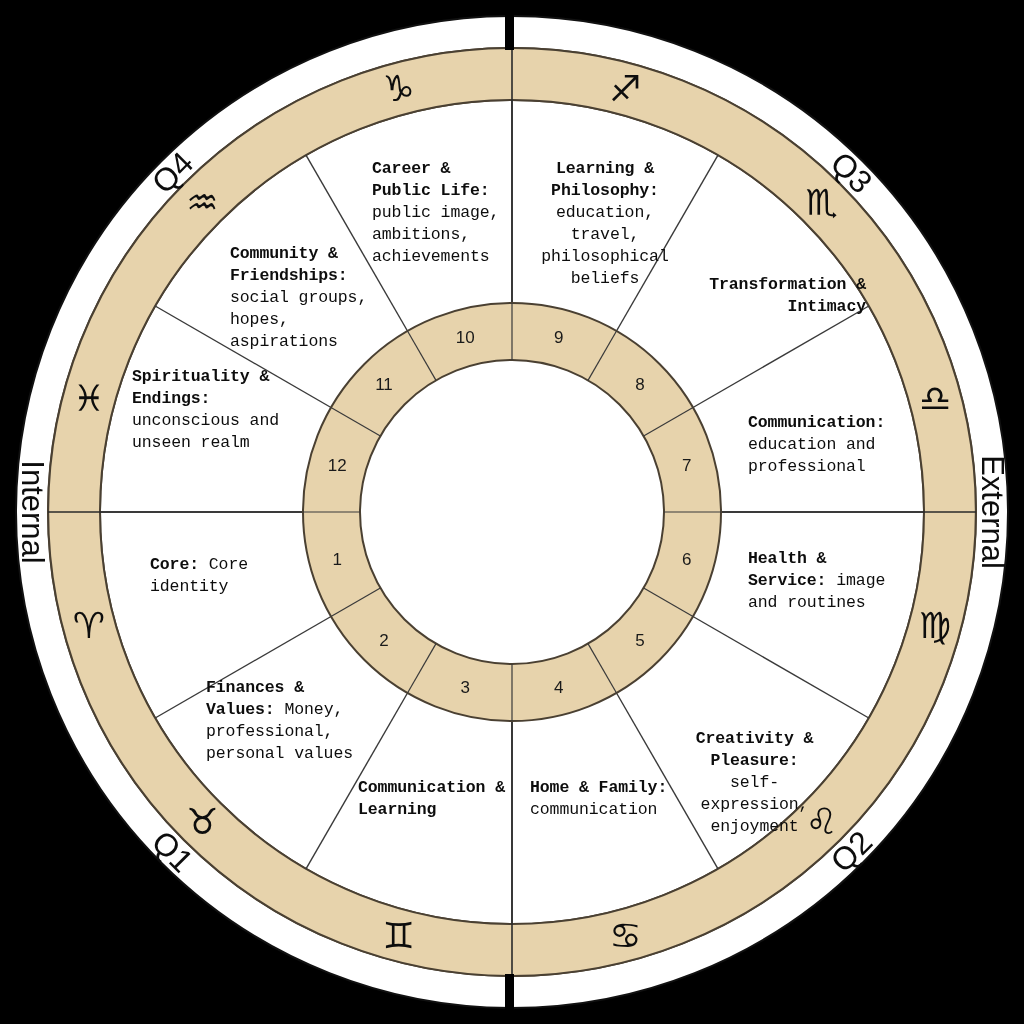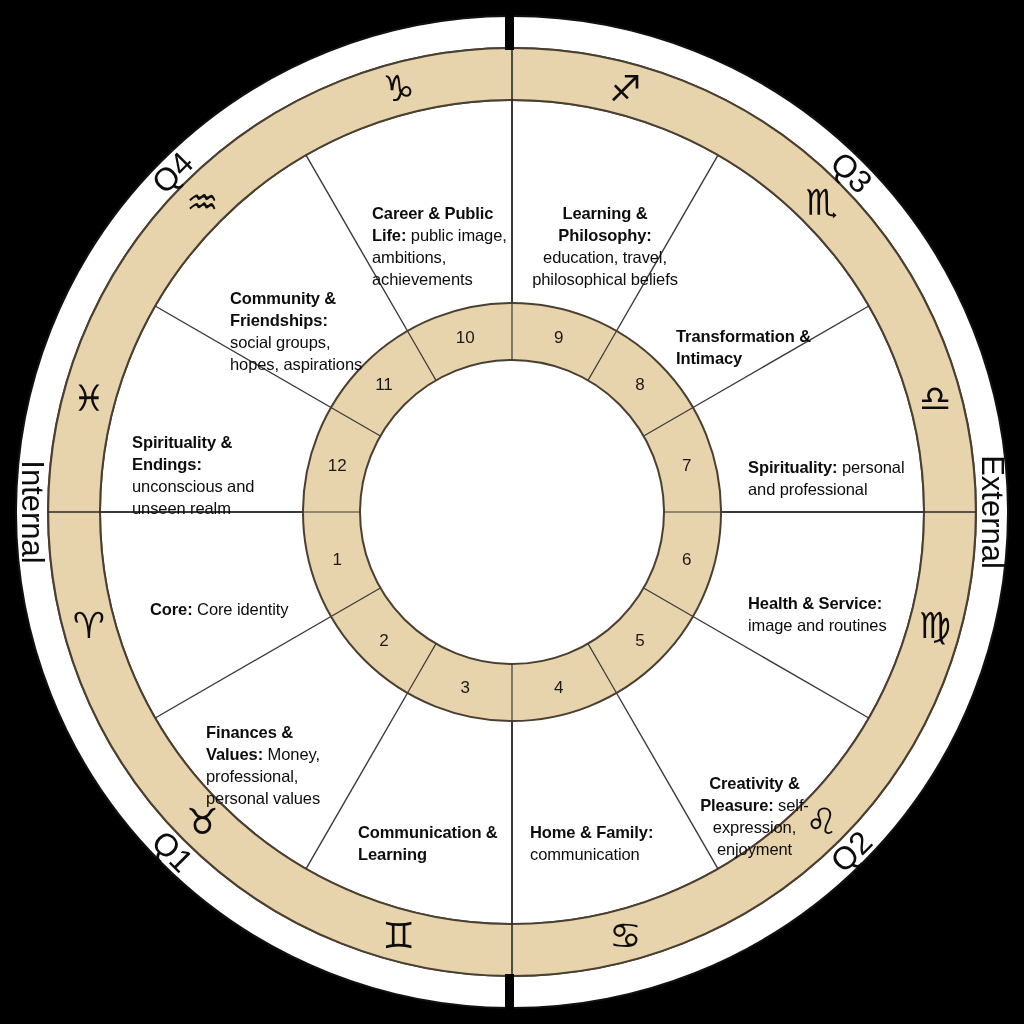--- a/index.html
+++ b/index.html
@@ -18,25 +18,24 @@
   #wheel-svg {
     position: absolute;
     left: 0;
     top: 0;
     width: 1024px;
     height: 1024px;
   }
   .house-label {
     position: absolute;
     color: #0d0d0d;
-    font-family: Liberation Sans, sans-serif;
+    font-family: Liberation Mono, monospace;
     font-size: 16.5px;
     line-height: 1.33;
     letter-spacing: -0.1px;
-    margin-top: 45px;
   }
   .house-label b {
     font-weight: 700;
   }
   .glyph {
     font-family: "DejaVu Sans", sans-serif;
     fill: #0d0d0d;
   }
   .num {
     font-family: "Liberation Sans", sans-serif;
@@ -154,21 +153,21 @@
       </g>
   </svg>
 
   <div id="house-texts">
       <div class="house-label" style="left: 150px; top: 554px; width: 150px; text-align: left;"><b>Core:</b><span> Core identity</span></div>
       <div class="house-label" style="left: 206px; top: 677px; width: 148px; text-align: left;"><b>Finances &amp; Values:</b><span> Money, professional, personal values</span></div>
       <div class="house-label" style="left: 358px; top: 777px; width: 150px; text-align: left;"><b>Communication &amp; Learning</b></div>
       <div class="house-label" style="left: 530px; top: 777px; width: 150px; text-align: left;"><b>Home &amp; Family:</b><span> communication</span></div>
       <div class="house-label" style="left: 682px; top: 728px; width: 145px; text-align: center;"><b>Creativity &amp; Pleasure:</b><span> self-expression, enjoyment</span></div>
       <div class="house-label" style="left: 748px; top: 548px; width: 160px; text-align: left;"><b>Health &amp; Service:</b><span> image and routines</span></div>
-      <div class="house-label" style="left: 748px; top: 412px; width: 170px; text-align: left;"><b>Spirituality:</b><span> personal and professional</span></div>
-      <div class="house-label" style="left: 676px; top: 281px; width: 190px; text-align: left;"><b>Transformation &amp; Intimacy</b></div>
+      <div class="house-label" style="left: 748px; top: 412px; width: 170px; text-align: left;"><b>Communication:</b><span> education and professional</span></div>
+      <div class="house-label" style="left: 676px; top: 274px; width: 190px; text-align: right;"><b>Transformation &amp; Intimacy</b></div>
       <div class="house-label" style="left: 530px; top: 158px; width: 150px; text-align: center;"><b>Learning &amp; Philosophy:</b><span> education, travel, philosophical beliefs</span></div>
       <div class="house-label" style="left: 372px; top: 158px; width: 136px; text-align: left;"><b>Career &amp; Public Life:</b><span> public image, ambitions, achievements</span></div>
       <div class="house-label" style="left: 230px; top: 243px; width: 140px; text-align: left;"><b>Community &amp; Friendships:</b><span> social groups, hopes, aspirations</span></div>
-      <div class="house-label" style="left: 132px; top: 387px; width: 160px; text-align: left;"><b>Spirituality &amp; Endings:</b><span> unconscious and unseen realm</span></div>
+      <div class="house-label" style="left: 132px; top: 366px; width: 160px; text-align: left;"><b>Spirituality &amp; Endings:</b><span> unconscious and unseen realm</span></div>
     </div>
 
 </div>
 
 </body></html>

